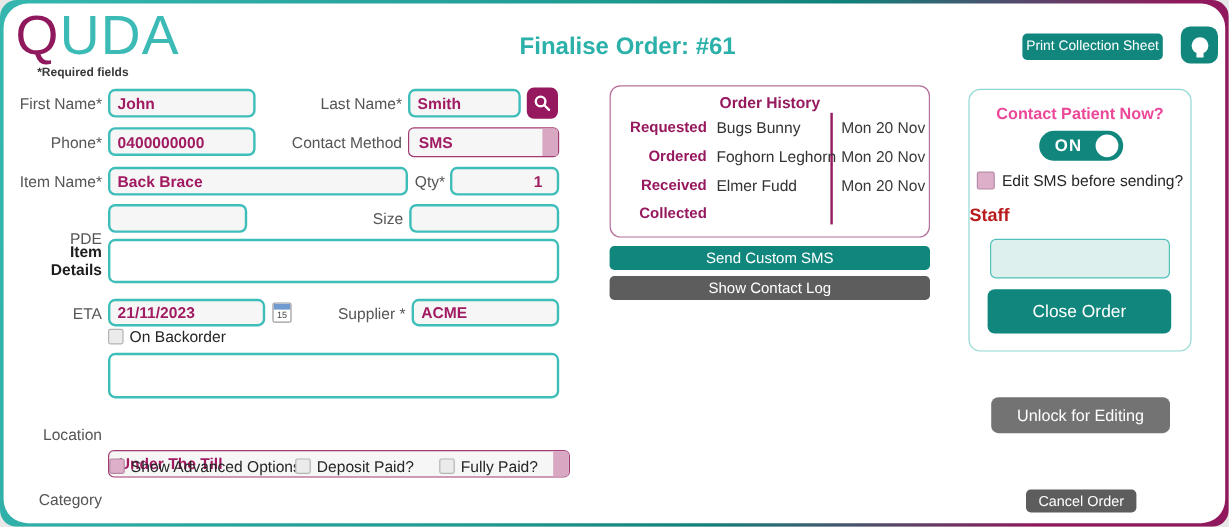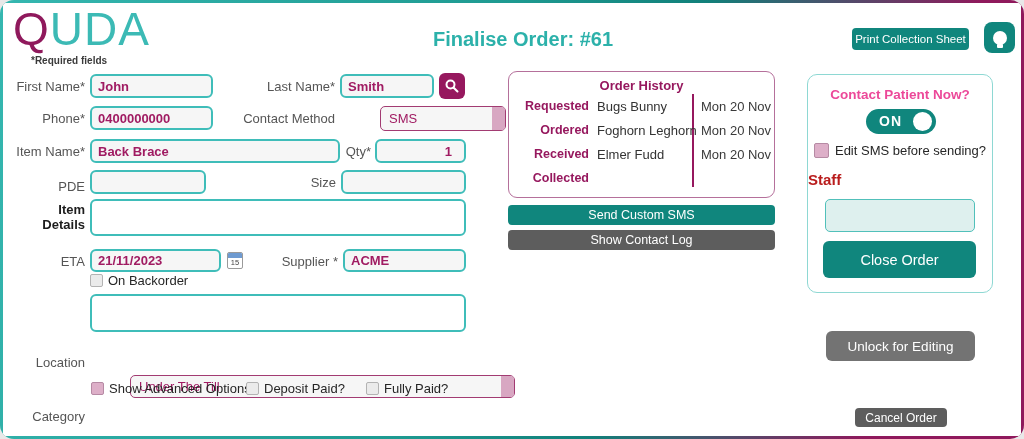--- a/index.html
+++ b/index.html
@@ -1,19 +1,19 @@
 <!DOCTYPE html>
 <html><head>
 <meta charset="utf-8">
 <style>
   html,body{margin:0;padding:0;background:#e8e8e8;font-family:"Liberation Sans",sans-serif;}
   .window{position:relative;width:1024px;height:439px;border-radius:14px;
     background:linear-gradient(105deg,#35b7b0 0%,#1e9a91 45%,#11807a 62%,#8f195c 86%,#8f195c 100%);
     overflow:hidden;}
-  .inner{position:absolute;inset:3px;background:#ffffff;border-radius:2px;overflow:hidden;padding-left:40px;}
+  .inner{position:absolute;inset:3px;background:#ffffff;border-radius:20px;overflow:hidden;}
   .abs{position:absolute;box-sizing:border-box;}
 
   
   .logo{left:10px;top:0px;font-size:46px;font-weight:300;letter-spacing:1px;line-height:52px;}
   .logo .q{color:#8f195c;}
   .logo .rest{color:#3cbab5;}
   .required-note{left:28px;top:52px;font-size:10px;font-weight:700;color:#3a3a3a;}
   .page-title{left:430px;top:25px;font-size:20px;font-weight:700;color:#2cb1aa;white-space:nowrap;}
   .btn{display:flex;align-items:center;justify-content:center;color:#fff;cursor:pointer;
        white-space:nowrap;box-sizing:border-box;}
@@ -24,21 +24,21 @@
 
   
   .lbl{font-size:13px;color:#555;text-align:right;white-space:nowrap;}
   .lbl.dark{color:#1d1d1d;font-weight:700;white-space:normal;line-height:15px;}
 
   
   .tin{border:2px solid #3fbdb9;border-radius:6px;background:#f6f6f6;color:#a01b62;
        font-family:"Liberation Sans",sans-serif;font-size:13px;font-weight:700;padding:0 6px;outline:none;}
   textarea.tin{background:#fff;resize:none;padding:3px 6px;}
   .combo{border:1.5px solid #a23b72;border-radius:5px;background:#f6f6f6;color:#a01b62;
-       font-size:13px;font-weight:400;display:flex;align-items:center;padding-left:8px;position:relative;cursor:pointer;}
+       font-size:13px;font-weight:700;display:flex;align-items:center;padding-left:8px;position:relative;cursor:pointer;}
   .combo .handle{position:absolute;right:0;top:0;bottom:0;width:13px;background:#d8a7c2;
        border-radius:0 3px 3px 0;}
   .cb{width:13px;height:13px;border:1px solid #b3b3b3;background:#ebebeb;border-radius:2px;cursor:pointer;}
   .cb.pink{background:#ddafc8;border-color:#b68aa4;}
   .cb-lbl{font-size:13px;color:#262626;white-space:nowrap;}
 
   .search-btn{left:436px;top:70px;width:26px;height:26px;background:#96185e;border-radius:6px;}
   .cal{left:224px;top:249px;width:16px;height:17px;border:1px solid #9a9a9a;background:#fff;border-radius:2px;overflow:hidden;cursor:pointer;}
   .cal .bar{height:5px;background:#6f9bd1;}
   .cal .num{font-size:7.5px;color:#444;text-align:center;line-height:10px;}
@@ -87,21 +87,21 @@
   <div class="abs btn bulb-btn">
     <span class="bulb"></span>
   </div>
 
   <div class="abs lbl" style="left:0;width:82px;top:76px;">First Name*</div>
   <div class="abs lbl" style="left:222px;width:110px;top:76px;">Last Name*</div>
   <div class="abs lbl" style="left:0;width:82px;top:108px;">Phone*</div>
   <div class="abs lbl" style="left:222px;width:110px;top:108px;">Contact Method</div>
   <div class="abs lbl" style="left:0;width:82px;top:141px;">Item Name*</div>
   <div class="abs lbl" style="left:340px;width:28px;top:141px;">Qty*</div>
-  <div class="abs lbl" style="left:0;width:82px;top:176px;text-align:right;">PDE</div>
+  <div class="abs lbl" style="left:0;width:82px;top:188px;text-align:right;">PDE</div>
   <div class="abs lbl" style="left:240px;width:93px;top:172px;">Size</div>
   <div class="abs lbl dark" style="left:22px;width:60px;top:199px;text-align:right;">Item Details</div>
   <div class="abs lbl" style="left:0;width:82px;top:251px;">ETA</div>
   <div class="abs lbl" style="left:240px;width:95px;top:251px;">Supplier *</div>
   <div class="abs lbl" style="left:0;width:82px;top:352px;">Location</div>
   <div class="abs lbl" style="left:0;width:82px;top:406px;">Category</div>
 
   <input class="abs tin" style="left: 87px; top: 71px; width: 123px; height: 24px;" value="John">
   <input class="abs tin" style="left: 337px; top: 71px; width: 94px; height: 24px;" value="Smith">
   <div class="abs btn search-btn">

